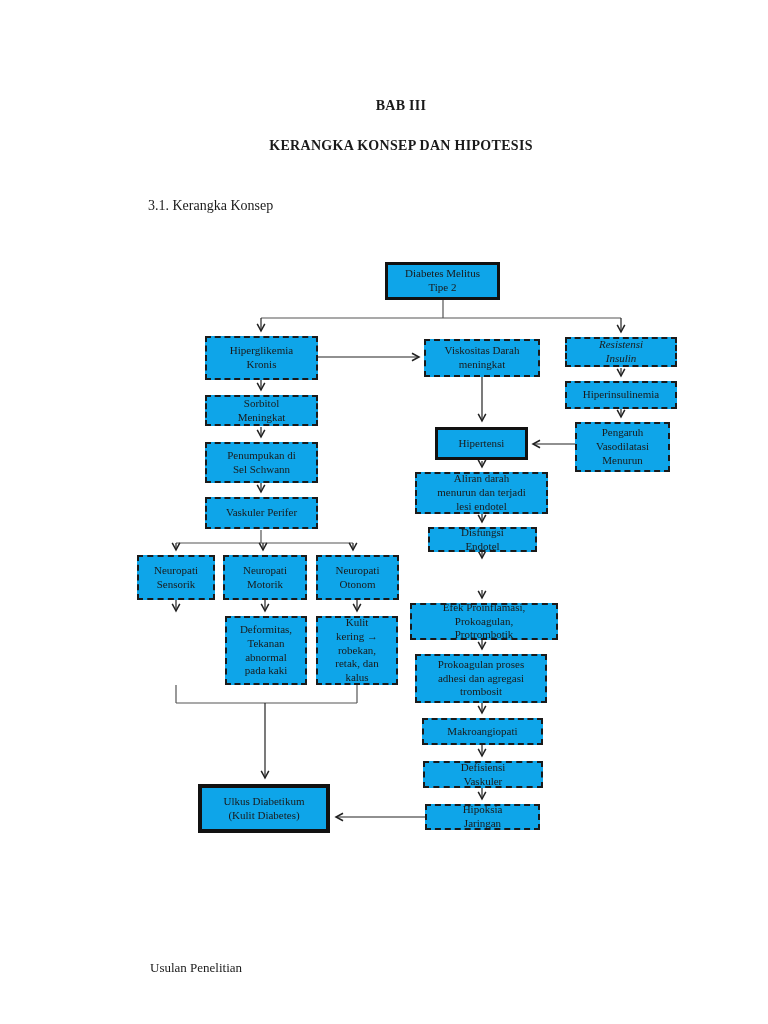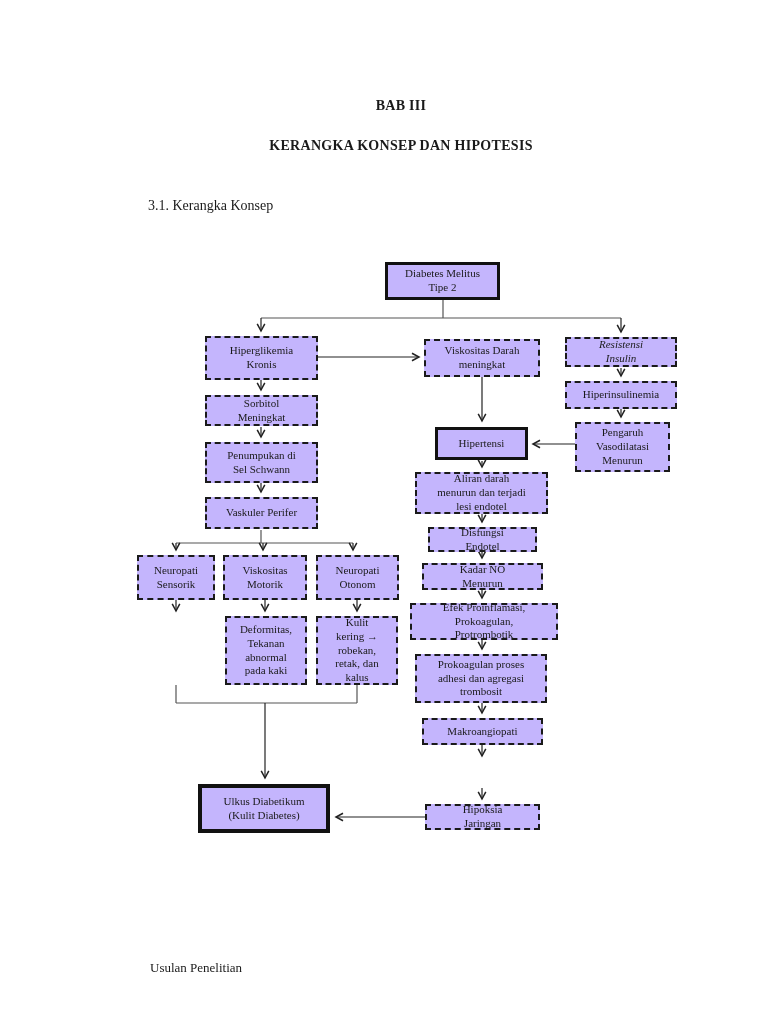--- a/index.html
+++ b/index.html
@@ -56,21 +56,21 @@
   svg.connectors {
     position: absolute;
     left: 0;
     top: 0;
     width: 768px;
     height: 1024px;
   }
   .node {
     position: absolute;
     box-sizing: border-box;
-    background: #c4b5fd;
+    background: #0ea5e9;
     display: flex;
     align-items: center;
     justify-content: center;
     text-align: center;
     font-size: 11px;
     line-height: 1.25;
     padding: 2px 16px;
   }
   .dashed { border: 2px dashed #1a1a1a; }
   .solid3 { border: 3px solid #111111; }
@@ -140,40 +140,40 @@
   <div class="node dashed" style="left:565px;top:381px;width:112px;height:28px;">Hiperinsulinemia</div>
 
   <div class="node dashed" style="left:575px;top:422px;width:95px;height:50px;">Pengaruh Vasodilatasi Menurun</div>
 
   <div class="node solid3" style="left:435px;top:427px;width:93px;height:33px;">Hipertensi</div>
 
   <div class="node dashed" style="left:415px;top:472px;width:133px;height:42px;">Aliran darah menurun dan terjadi lesi endotel</div>
 
   <div class="node dashed" style="left:428px;top:527px;width:109px;height:25px;">Disfungsi Endotel</div>
 
-  <div class="node dashed" style="left:422px;top:563px;width:121px;height:27px;">Kadar NO Menurun</div>
 
   <div class="node dashed" style="left:410px;top:603px;width:148px;height:37px;">Efek Proinflamasi, Prokoagulan, Protrombotik</div>
 
   <div class="node dashed" style="left:415px;top:654px;width:132px;height:49px;">Prokoagulan proses adhesi dan agregasi trombosit</div>
 
   <div class="node dashed" style="left:422px;top:718px;width:121px;height:27px;">Makroangiopati</div>
 
+  <div class="node dashed" style="left:423px;top:761px;width:120px;height:27px;">Defisiensi Vaskuler</div>
 
   <div class="node dashed" style="left:425px;top:804px;width:115px;height:26px;">Hipoksia Jaringan</div>
 
   <div class="node dashed" style="left:205px;top:395px;width:113px;height:31px;">Sorbitol Meningkat</div>
 
   <div class="node dashed" style="left:205px;top:442px;width:113px;height:41px;">Penumpukan di Sel Schwann</div>
 
   <div class="node dashed" style="left:205px;top:497px;width:113px;height:32px;">Vaskuler Perifer</div>
 
   <div class="node dashed" style="left:137px;top:555px;width:78px;height:45px;">Neuropati Sensorik</div>
 
-  <div class="node dashed" style="left:223px;top:555px;width:84px;height:45px;">Viskositas Motorik</div>
+  <div class="node dashed" style="left:223px;top:555px;width:84px;height:45px;">Neuropati Motorik</div>
 
   <div class="node dashed" style="left:316px;top:555px;width:83px;height:45px;">Neuropati Otonom</div>
 
 
   <div class="node dashed" style="left:225px;top:616px;width:82px;height:69px;">Deformitas, Tekanan abnormal pada kaki</div>
 
   <div class="node dashed" style="left:316px;top:616px;width:82px;height:69px;">Kulit kering → robekan, retak, dan kalus</div>
 
   <div class="node solid4" style="left:198px;top:784px;width:132px;height:49px;">Ulkus Diabetikum (Kulit Diabetes)</div>
 

